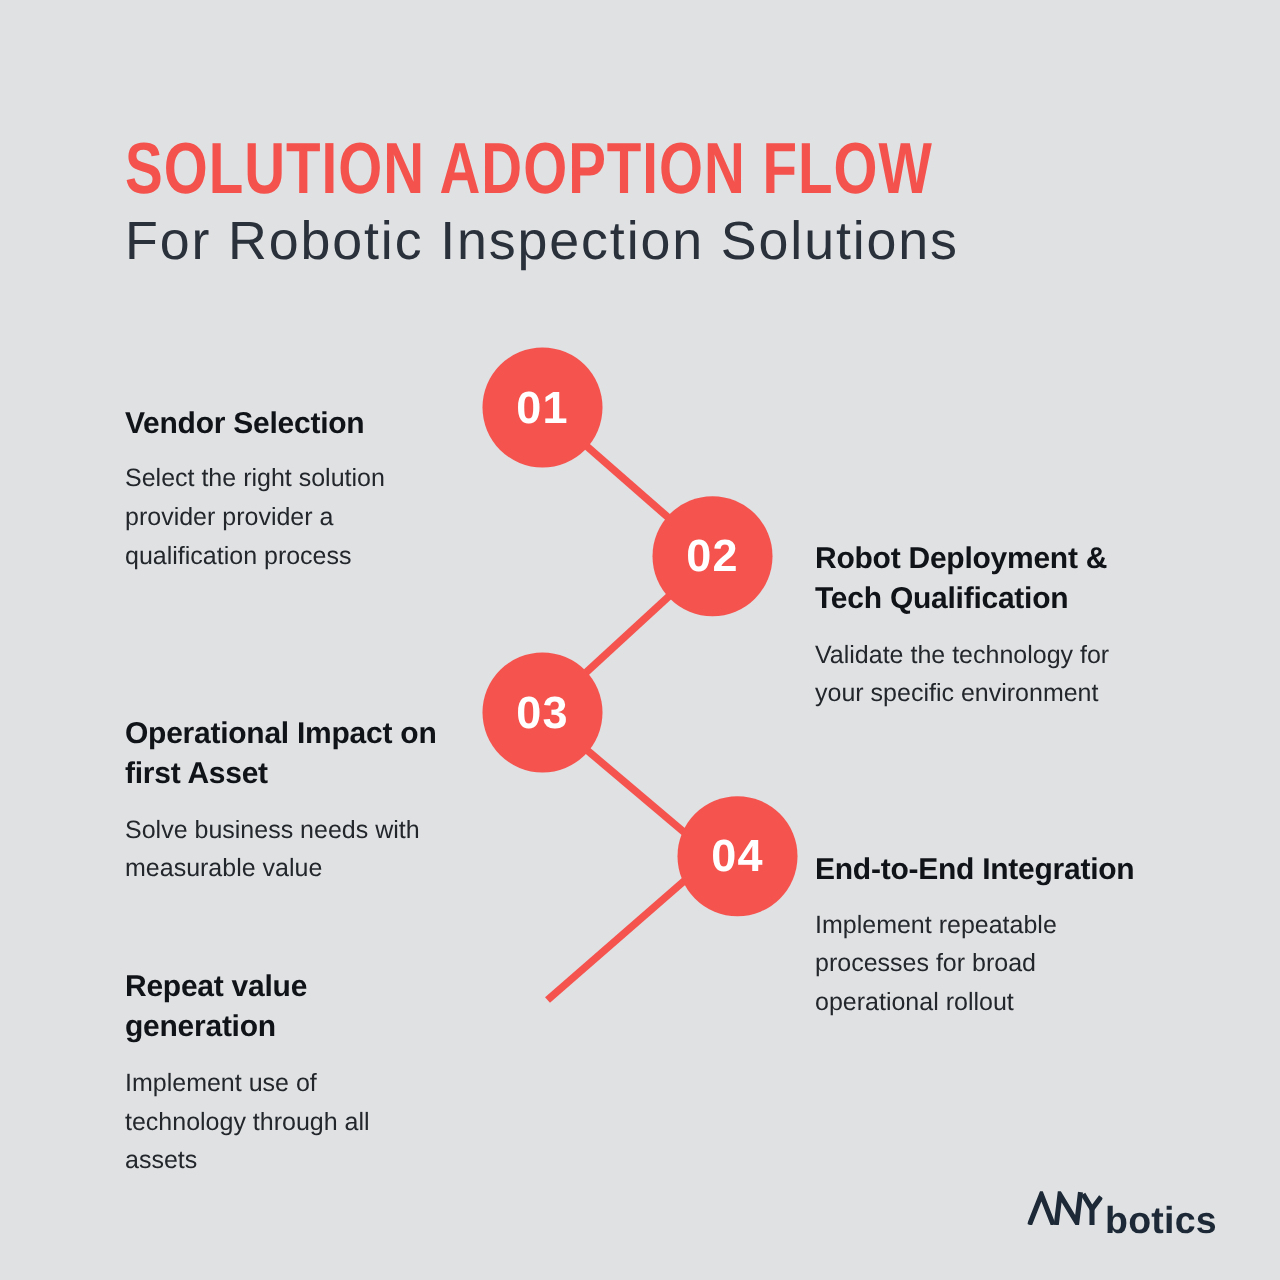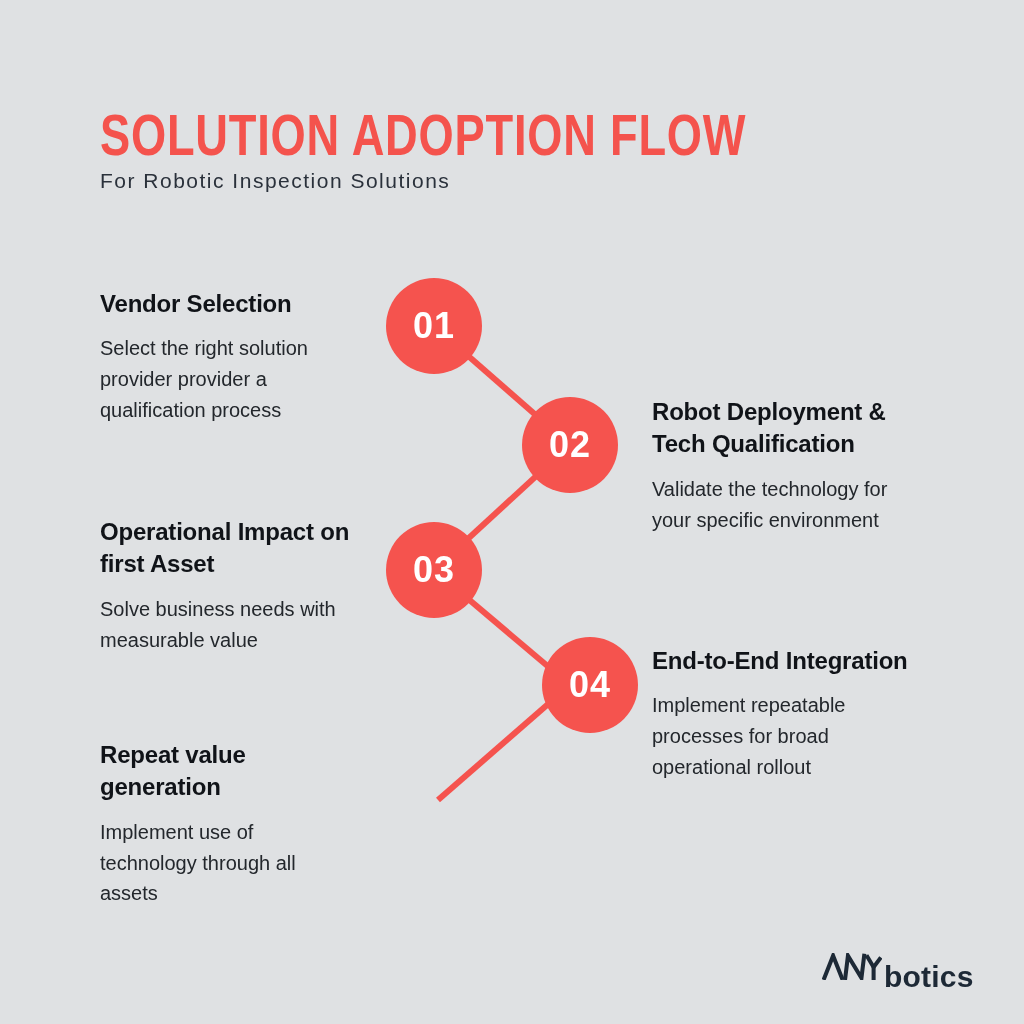--- a/index.html
+++ b/index.html
@@ -23,21 +23,21 @@
     line-height: 1;
     color: #f4534d;
     white-space: nowrap;
     transform: scaleX(0.78);
     transform-origin: left center;
   }
   .page-subtitle {
     position: absolute;
     left: 100px;
     top: 169px;
-    font-size: 21px;
+    font-size: 43px;
     font-weight: normal;
     letter-spacing: 1.5px;
     color: #2a313b;
     white-space: nowrap;
   }
   .connectors {
     position: absolute;
     left: 0; top: 0;
     width: 1024px;
     height: 1024px;
@@ -68,30 +68,31 @@
     width: 340px;
   }
   .step-text h2 {
     font-size: 24px;
     font-weight: bold;
     letter-spacing: -0.2px;
     line-height: 1.35;
     color: #101318;
     margin-bottom: 13px;
     white-space: pre-line;
+    margin-top: 35px;
   }
   .step-text p {
     font-size: 20px;
     line-height: 1.54;
     color: #23272c;
     white-space: pre-line;
   }
   .text-1 { left: 100px; top: 288px; }
   .text-2 { left: 652px; top: 396px; }
-  .text-3 { left: 100px; top: 516px; }
+  .text-3 { left: 100px; top: 536px; }
   .text-4 { left: 652px; top: 645px; }
   .text-5 { left: 100px; top: 739px; }
   .brand-logo {
     position: absolute;
     left: 822px;
     top: 938px;
     display: flex;
     align-items: center;
     gap: 2px;
   }

